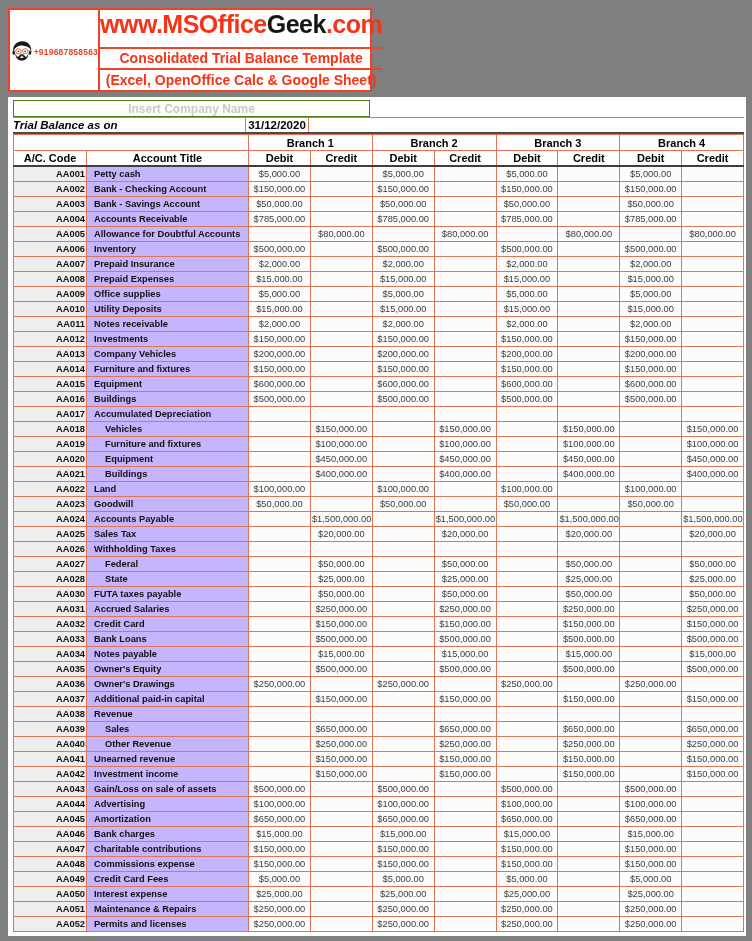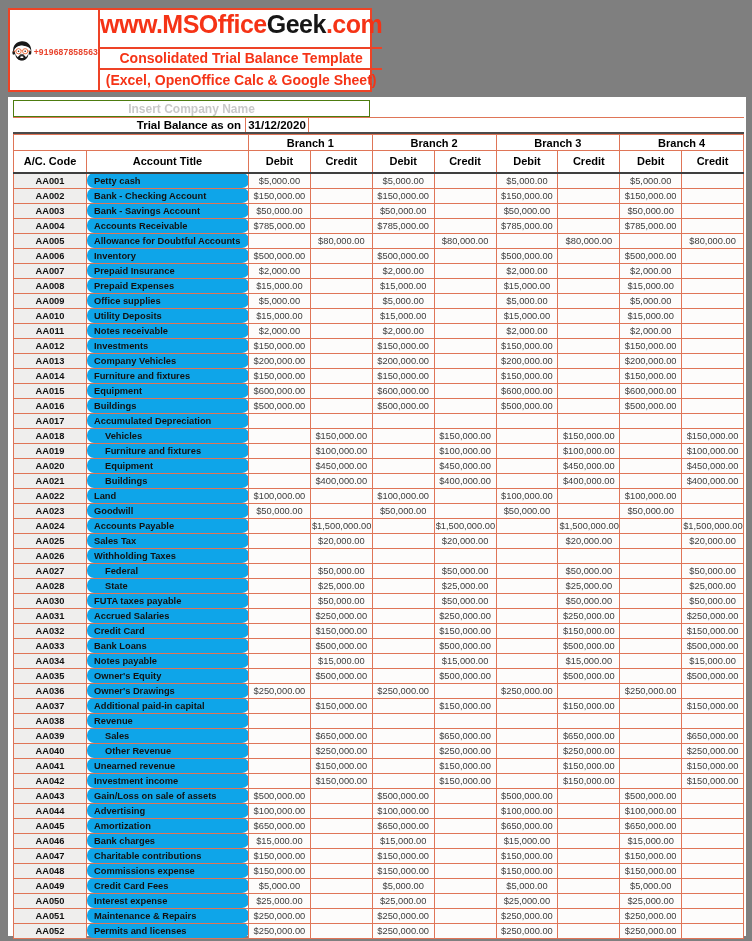--- a/index.html
+++ b/index.html
@@ -40,35 +40,35 @@
   .company-row{
     position:absolute;left:5px;top:3px;width:357px;height:17px;box-sizing:border-box;
     border:1px solid #4d7c0f;display:flex;align-items:center;justify-content:center;
     font-size:12px;font-weight:bold;color:#c9c9c9;background:#fff;
   }
   .title-row{
     position:absolute;left:5px;top:20px;width:731px;height:17px;box-sizing:border-box;
     border-top:1px solid #df7557;border-bottom:2px solid #4a4a4a;background:#fff;
     display:flex;align-items:stretch;font-size:11.5px;font-weight:bold;color:#000;
   }
-  .tb-label{width:228px;text-align:right;line-height:15px;padding-right:4px;}
+  .tb-label{width:228px;text-align:left;line-height:15px;padding-right:4px;font-style:italic;}
   .tb-date{width:64px;border-left:1px solid #df7557;border-right:1px solid #df7557;
     text-align:center;line-height:15px;box-sizing:border-box;}
   .tb-fill{flex:1;}
   
   .grid-wrap{position:absolute;left:5px;top:37px;}
   table{border-collapse:collapse;table-layout:fixed;width:731px;}
   td{border:1px solid #df7557;box-sizing:border-box;overflow:hidden;white-space:nowrap;}
   .branch-row td{height:16px;background:#fff;font-weight:bold;font-size:11px;text-align:center;color:#000;}
-  .colhead-row td{height:22px;background:#fff;font-weight:bold;font-size:11px;text-align:center;color:#000;
+  .colhead-row td{height:15px;background:#fff;font-weight:bold;font-size:11px;text-align:center;color:#000;
     border-bottom:2px solid #3f3f3f;}
   .data-row{height:13.4px;}
   .data-row td{font-size:9.3px;line-height:12px;}
-  td.c-code{background:#efeeed;text-align:center;font-weight:bold;color:#111;}
-  td.c-title{background:#0ea5e9;text-align:left;padding-left:7px;font-weight:bold;color:#111;border-radius:7px;}
+  td.c-code{background:#efeeed;text-align:right;font-weight:bold;color:#111;}
+  td.c-title{background:#c4b5fd;text-align:left;padding-left:7px;font-weight:bold;color:#111;}
   td.c-title.ind{padding-left:18px;}
   td.c-val{background:#fdfcfb;text-align:center;color:#3c3c3c;}
 </style>
 </head>
 <body>
 
 <div class="brand-box">
   <div class="logo-cell">
     <svg viewBox="0 0 100 90">
 

